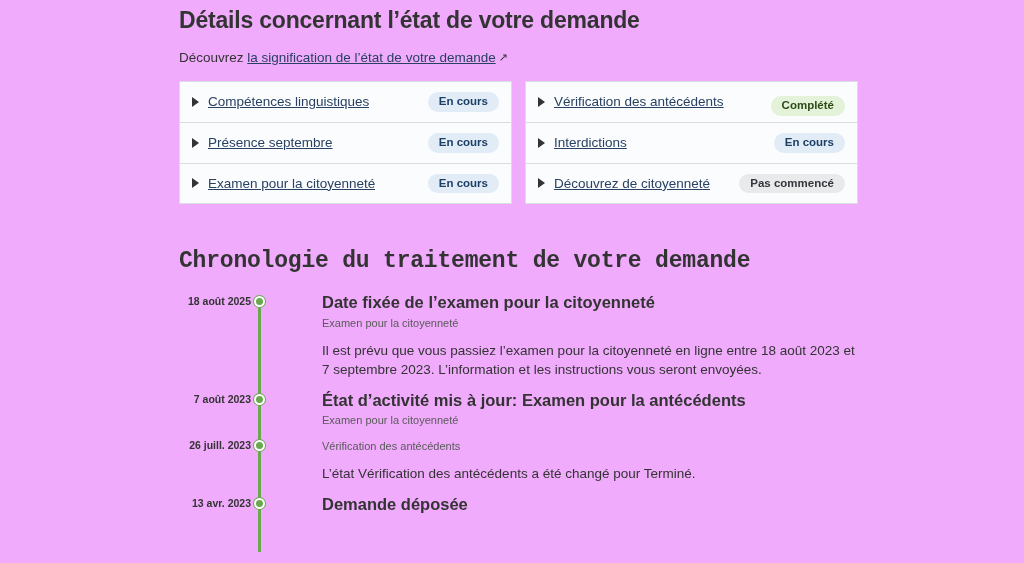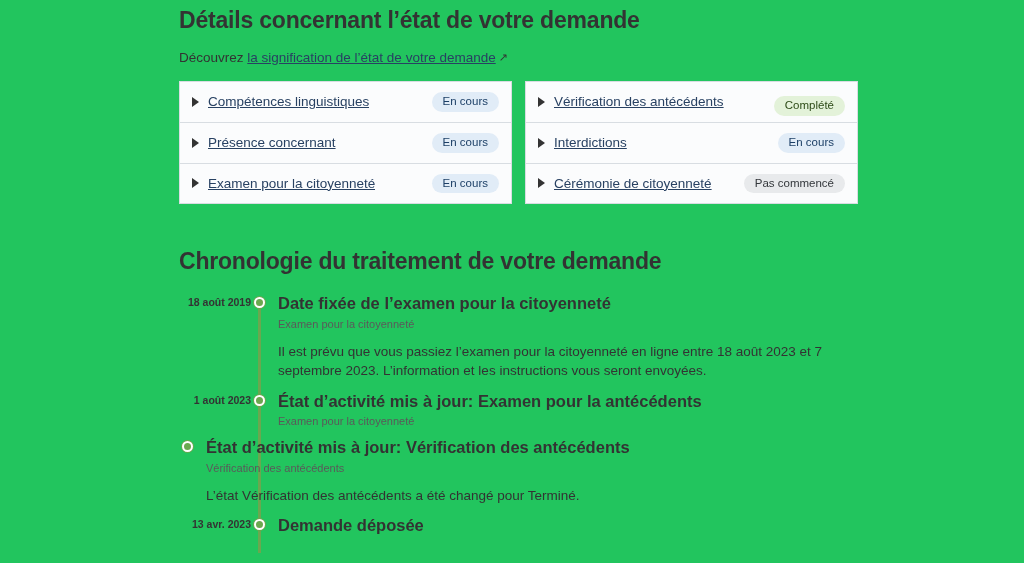--- a/index.html
+++ b/index.html
@@ -11,21 +11,21 @@
     width: 1024px;
     height: 563px;
     overflow: hidden;
     font-family: "Liberation Sans", sans-serif;
     color: #26374a;
   }
   .page {
     width: 1024px;
     height: 563px;
     position: relative;
-    background: #22c55e;
+    background: #f0abfc;
   }
   .content {
     position: absolute;
     left: 179px;
     top: 0;
     width: 680px;
   }
 
   h1.section-title {
     font-size: 23px;
@@ -87,37 +87,38 @@
     font-size: 13.5px;
     color: #284162;
     text-decoration: underline;
     white-space: nowrap;
     overflow: hidden;
     text-overflow: ellipsis;
   }
   .badge {
     margin-left: auto;
     font-size: 11.5px;
-    font-weight: normal;
+    font-weight: bold;
     border-radius: 11px;
     padding: 4px 11px;
     white-space: nowrap;
     line-height: 1;
   }
   .badge-progress { background: #e1ecf7; color: #1c3f66; }
   .badge-complete { background: #e3f2d9; color: #2d4b17; margin-top: 8px; }
   .badge-notstarted { background: #e8eaec; color: #33373b; }
 
   
   h2.timeline-title {
     font-size: 23px;
     font-weight: bold;
     color: #333333;
     margin: 44px 0 0 0;
     letter-spacing: -0.2px;
+    font-family: Liberation Mono, monospace;
   }
   .timeline {
     position: relative;
     margin-top: 18px;
   }
   .timeline-line {
     position: absolute;
     left: 79px;
     top: 8px;
     width: 3px;
@@ -149,20 +150,21 @@
     width: 11px;
     height: 11px;
     border-radius: 50%;
     background: #6aa84f;
     border: 2px solid #ffffff;
     box-shadow: 0 0 0 1px #6aa84f;
   }
   .tl-body {
     flex: 1 1 auto;
     padding-left: 0px;
+    margin-left: 44px;
   }
   .tl-heading {
     font-size: 16.5px;
     font-weight: bold;
     color: #333333;
     margin: 0;
     line-height: 1.25;
   }
   .tl-sub {
     font-size: 11px;
@@ -192,21 +194,21 @@
     <div class="status-grid">
 
       <div class="status-col">
         <div class="status-row">
           <span class="triangle"></span>
           <span class="label">Compétences linguistiques</span>
           <span class="badge badge-progress">En cours</span>
         </div>
         <div class="status-row">
           <span class="triangle"></span>
-          <span class="label">Présence concernant</span>
+          <span class="label">Présence septembre</span>
           <span class="badge badge-progress">En cours</span>
         </div>
         <div class="status-row">
           <span class="triangle"></span>
           <span class="label">Examen pour la citoyenneté</span>
           <span class="badge badge-progress">En cours</span>
         </div>
       </div>
 
       <div class="status-col">
@@ -215,61 +217,61 @@
           <span class="label">Vérification des antécédents</span>
           <span class="badge badge-complete">Complété</span>
         </div>
         <div class="status-row">
           <span class="triangle"></span>
           <span class="label">Interdictions</span>
           <span class="badge badge-progress">En cours</span>
         </div>
         <div class="status-row">
           <span class="triangle"></span>
-          <span class="label">Cérémonie de citoyenneté</span>
+          <span class="label">Découvrez de citoyenneté</span>
           <span class="badge badge-notstarted">Pas commencé</span>
         </div>
       </div>
 
     </div>
 
     <h2 class="timeline-title">Chronologie du traitement de votre demande</h2>
 
     <div class="timeline">
       <div class="timeline-line" style="height: 252px;"></div>
 
       <div class="tl-item">
-        <div class="tl-date">18 août 2019</div>
+        <div class="tl-date">18 août 2025</div>
         <div class="tl-dot-col">
             <span class="tl-dot"></span>
           </div>
         <div class="tl-body">
           <p class="tl-heading">Date fixée de l’examen pour la citoyenneté</p>
           <p class="tl-sub">Examen pour la citoyenneté</p>
           <p class="tl-text">Il est prévu que vous passiez l’examen pour la citoyenneté en ligne entre 18 août 2023 et 7 septembre 2023. L’information et les instructions vous seront envoyées.</p>
         </div>
       </div>
 
       <div class="tl-item">
-        <div class="tl-date">1 août 2023</div>
+        <div class="tl-date">7 août 2023</div>
         <div class="tl-dot-col">
             <span class="tl-dot"></span>
           </div>
         <div class="tl-body">
           <p class="tl-heading">État d’activité mis à jour: Examen pour la antécédents</p>
           <p class="tl-sub">Examen pour la citoyenneté</p>
         </div>
       </div>
 
       <div class="tl-item">
-        <div class="tl-dot-col">
-            <span class="tl-dot"></span>
-          </div>
-        <div class="tl-body">
-          <p class="tl-heading">État d’activité mis à jour: Vérification des antécédents</p>
+        <div class="tl-date">26 juill. 2023</div>
+        <div class="tl-dot-col">
+            <span class="tl-dot"></span>
+          </div>
+        <div class="tl-body">
           <p class="tl-sub">Vérification des antécédents</p>
           <p class="tl-text">L’état Vérification des antécédents a été changé pour Terminé.</p>
         </div>
       </div>
 
       <div class="tl-item last">
         <div class="tl-date">13 avr. 2023</div>
         <div class="tl-dot-col">
             <span class="tl-dot"></span>
           </div>

